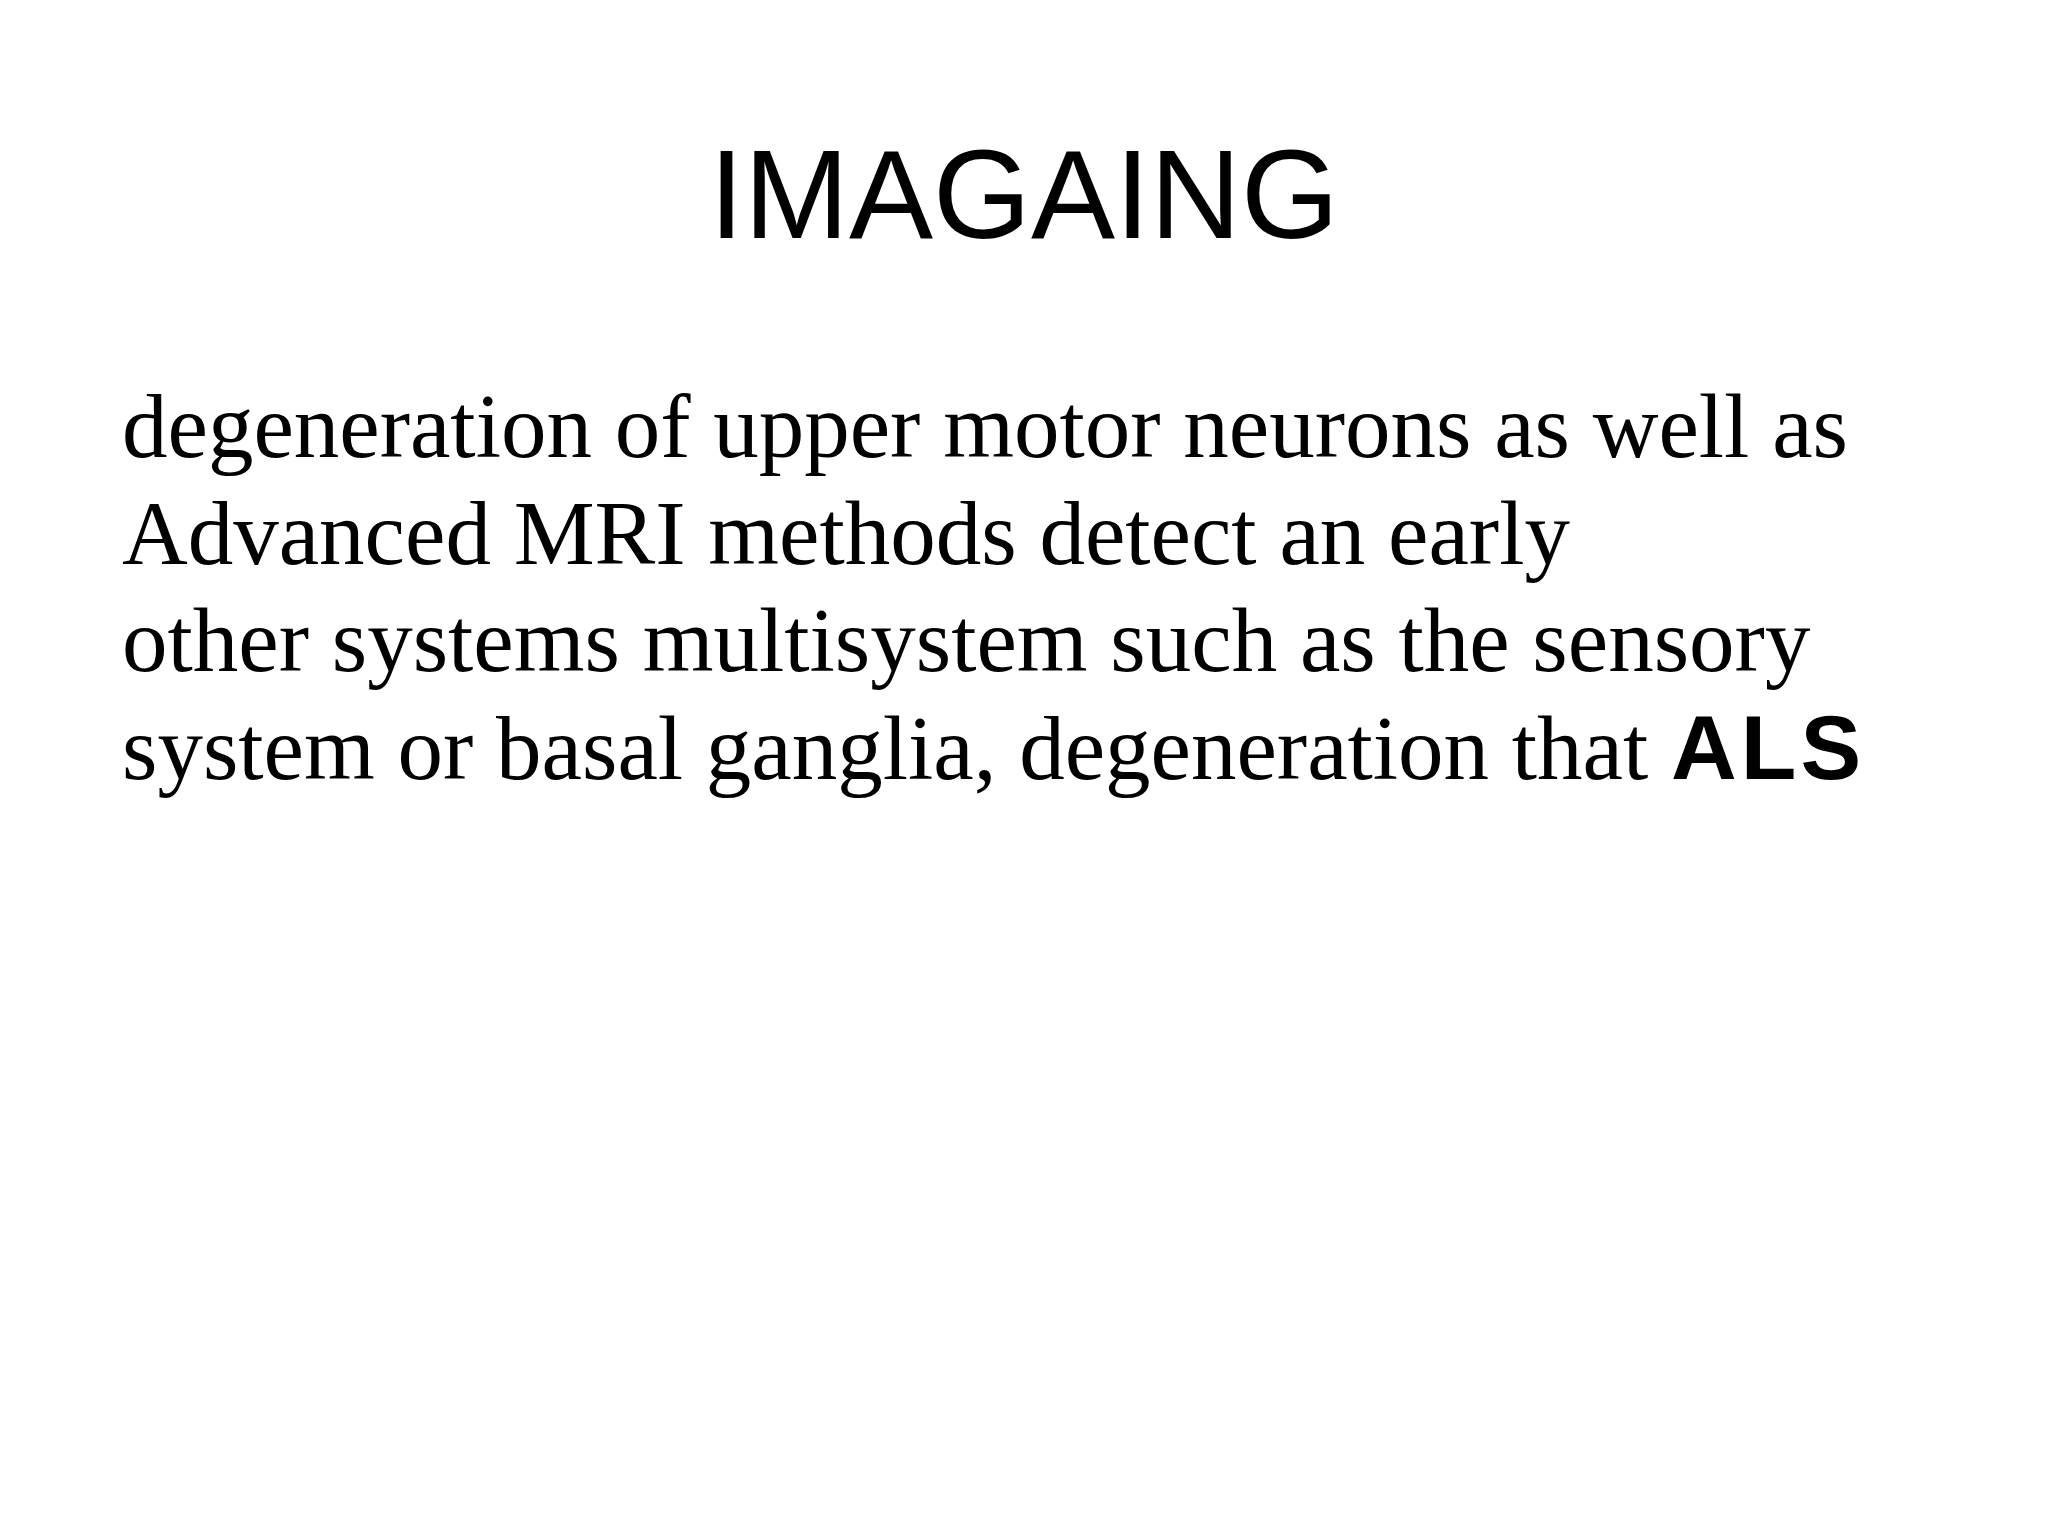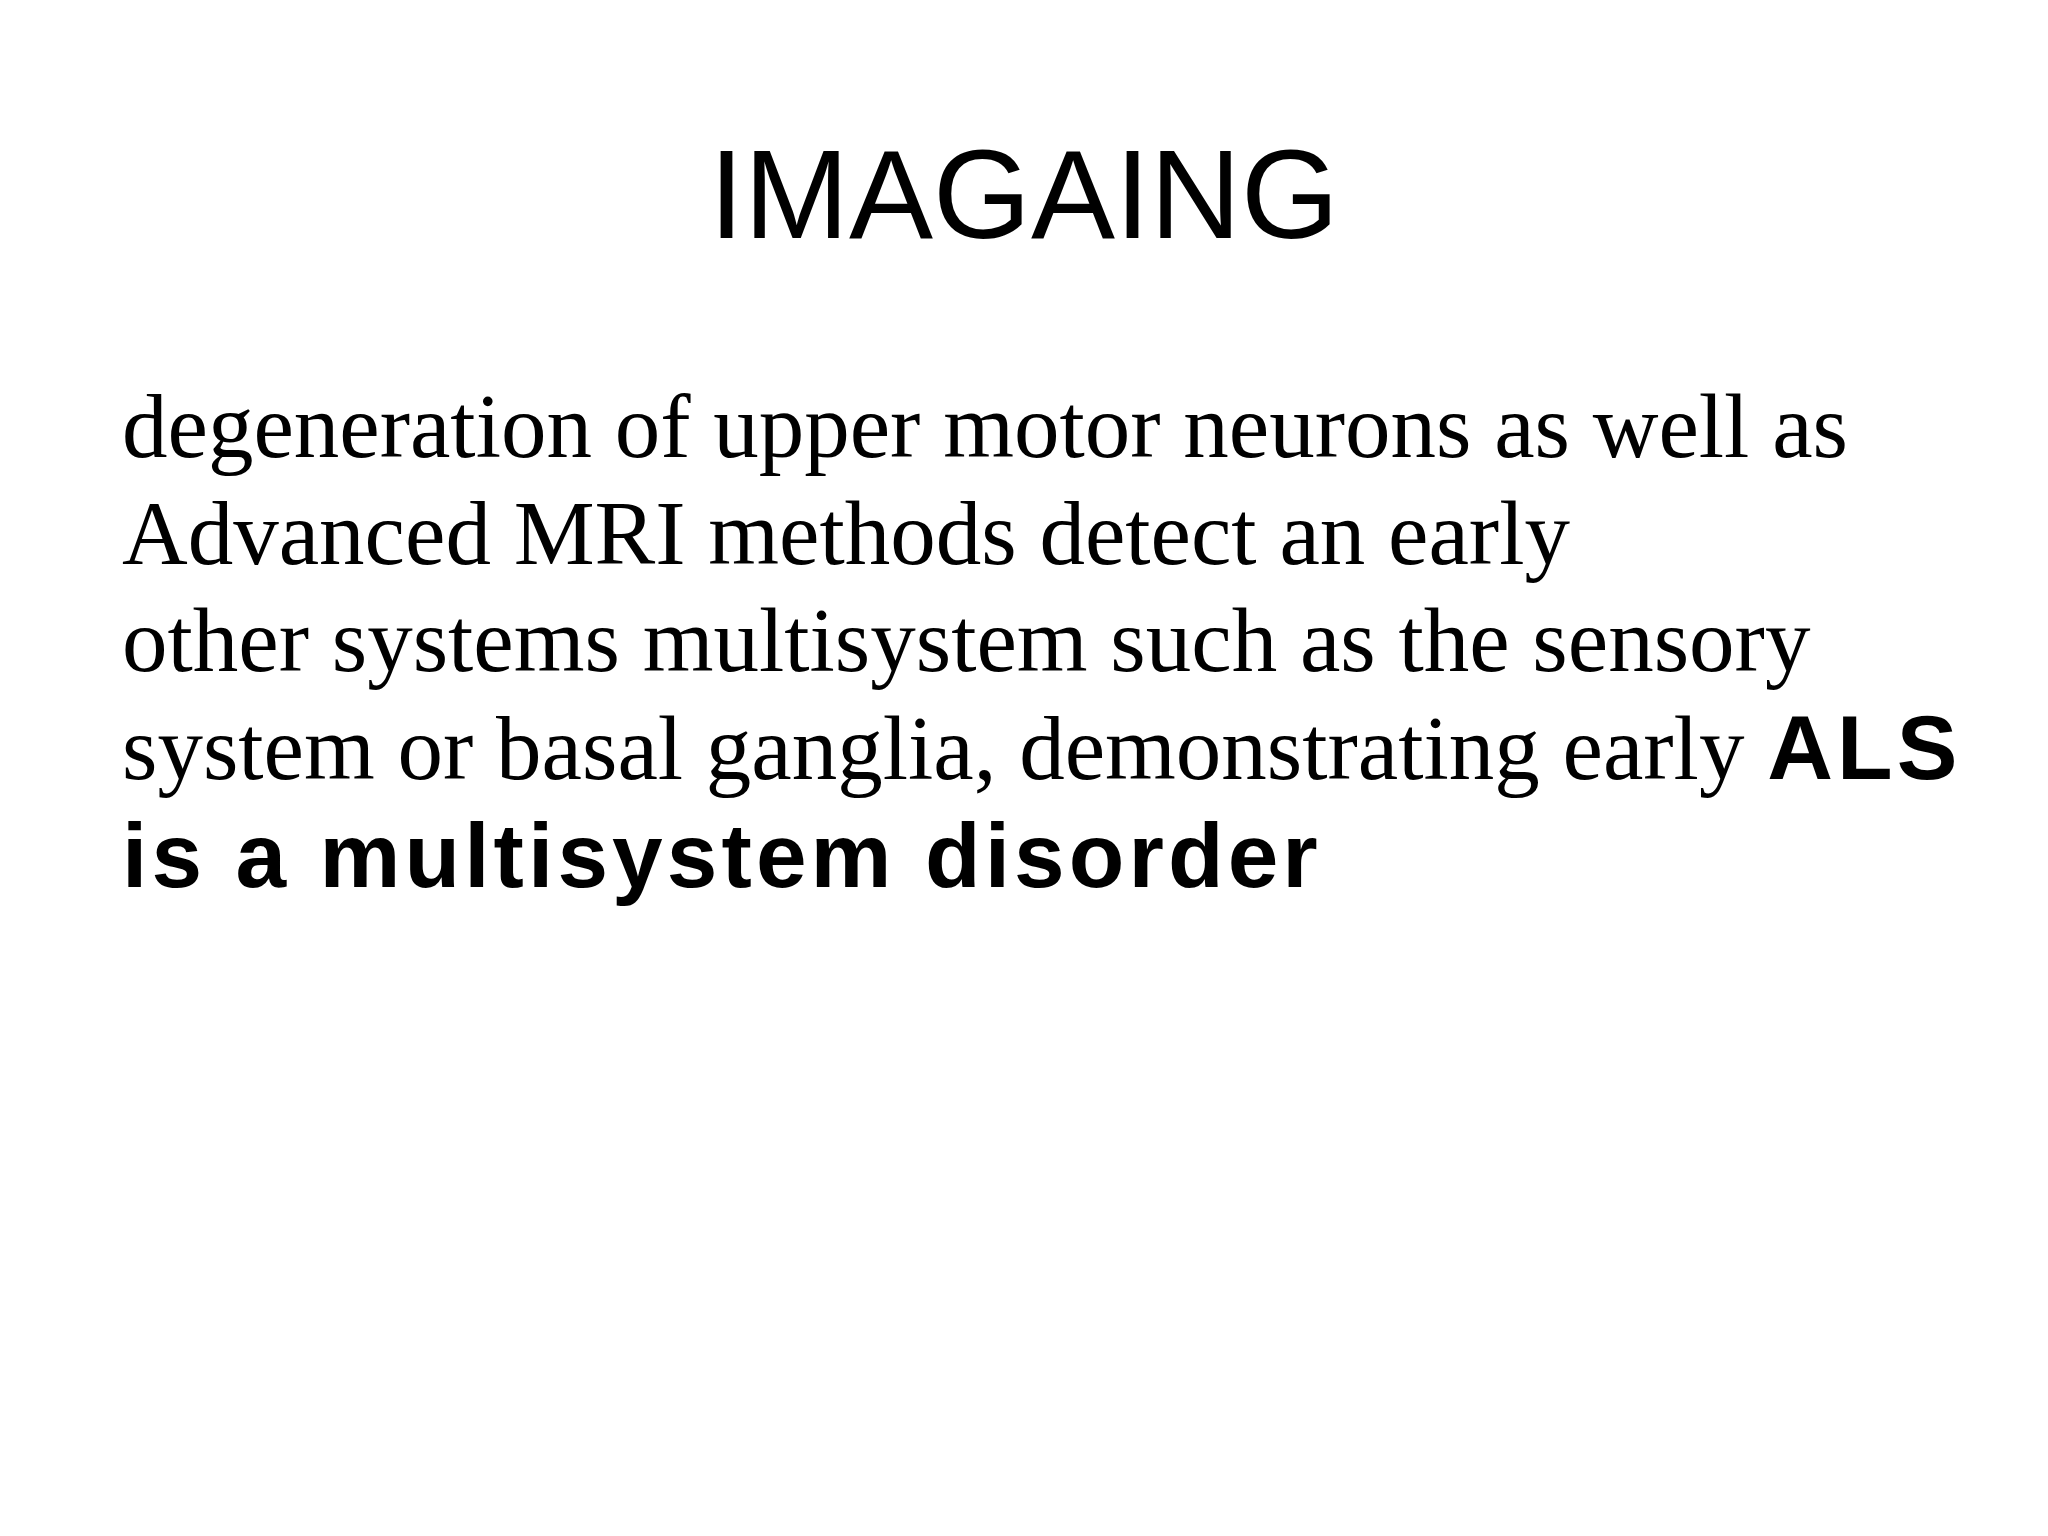--- a/index.html
+++ b/index.html
@@ -51,17 +51,16 @@
 <body>
 
 <div class="slide">
 
   <div class="slide-title">IMAGAING</div>
 
   <div class="slide-body">
     <div class="body-line">degeneration of upper motor neurons as well as</div>
     <div class="body-line">Advanced MRI methods detect an early</div>
     <div class="body-line">other systems multisystem such as the sensory</div>
-    <div class="body-line"><span>system or basal ganglia, demonstrating early </span><span class="bold-sans">ALS</span></div>
-    <div class="body-line bold-sans">is a multisystem disorder</div>
+    <div class="body-line"><span>system or basal ganglia, degeneration that </span><span class="bold-sans">ALS</span></div>
   </div>
 
 </div>
 
 </body></html>

